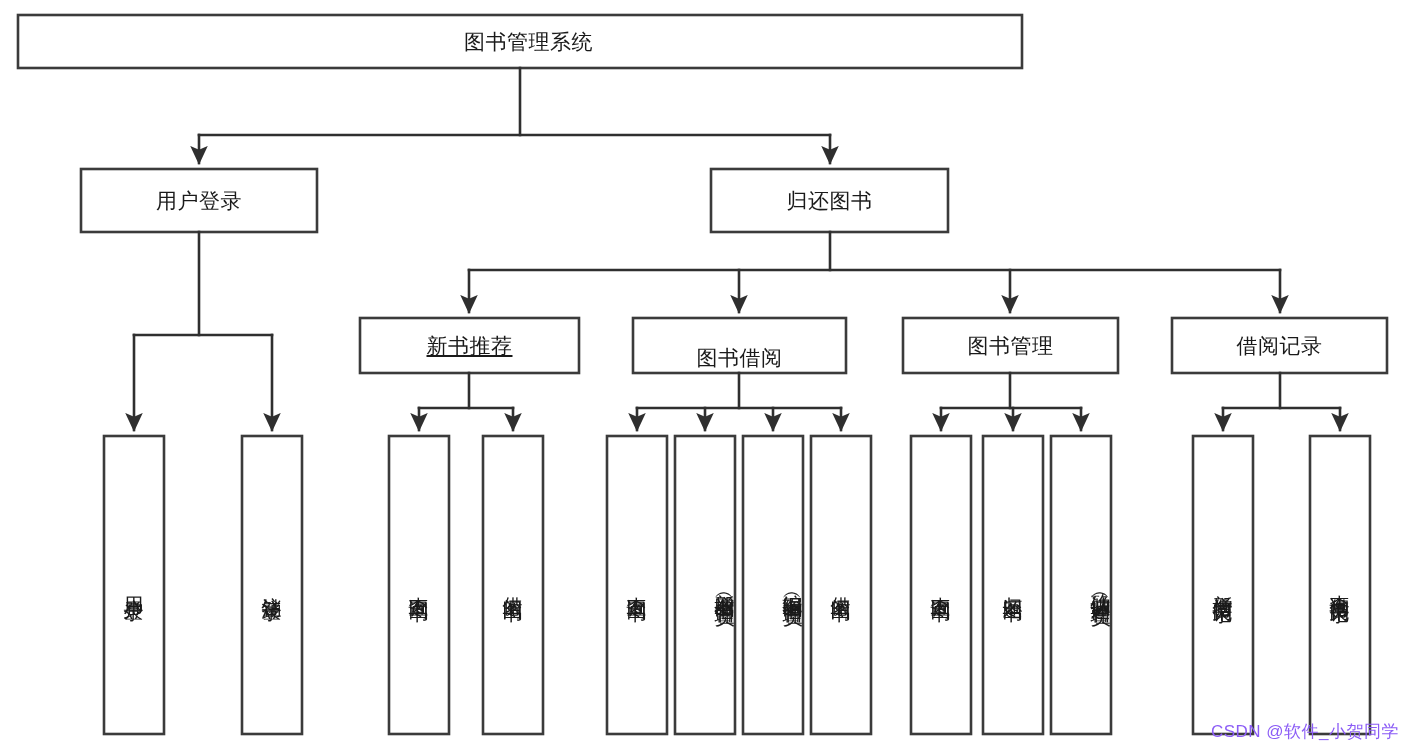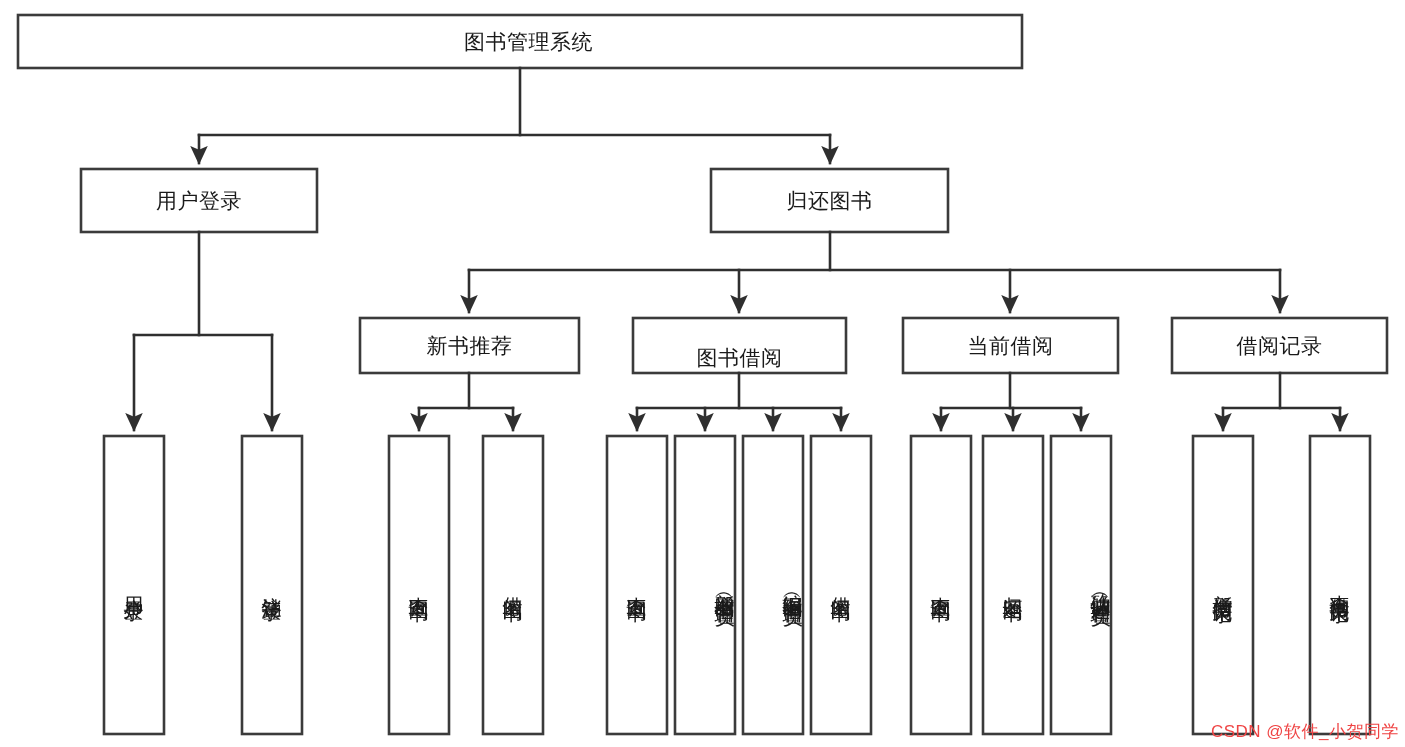--- a/index.html
+++ b/index.html
@@ -26,21 +26,21 @@
     font-size:20px;
     letter-spacing:2px;
     line-height:1;
     align-items:flex-start;
     justify-content:center;
     padding-top:4px;
   }
   .node-label.vert.centered{align-items:center;padding-top:0;}
   #watermark{
     position:absolute;right:6px;bottom:4px;
-    font-size:17px;color:#ef4444;
+    font-size:17px;color:#8b5cf6;
     font-family:"Liberation Sans","DejaVu Sans",sans-serif;
     white-space:nowrap;letter-spacing:0.5px;
   }
 </style>
 </head>
 <body>
 
 <div id="diagram-root">
 
   <svg id="flow" viewBox="0 0 1405 747">
@@ -117,23 +117,23 @@
     <path class="conn" d="M 1223 408 L 1340 408"></path>
     <path class="conn" marker-end="url(#arrow)" d="M 1223 408 L 1223 430"></path>
     <path class="conn" marker-end="url(#arrow)" d="M 1340 408 L 1340 430"></path>
   </svg>
 
   <div class="node-label horiz" style="left:18px;top:15px;width:1004px;height:53px;padding-left:17px;">图书管理系统</div>
 
   <div class="node-label horiz" style="left:81px;top:169px;width:236px;height:63px;">用户登录</div>
   <div class="node-label horiz" style="left:711px;top:169px;width:237px;height:63px;">归还图书</div>
 
-  <div class="node-label horiz" style="left:360px;top:318px;width:219px;height:55px;">新书推荐</div>
+  <div class="node-label horiz" style="left:360px;top:318px;width:219px;height:55px;text-decoration:underline;">新书推荐</div>
   <div class="node-label horiz" style="left:633px;top:318px;width:213px;height:55px;margin-top:12px;">图书借阅</div>
-  <div class="node-label horiz" style="left:903px;top:318px;width:215px;height:55px;">当前借阅</div>
+  <div class="node-label horiz" style="left:903px;top:318px;width:215px;height:55px;">图书管理</div>
   <div class="node-label horiz" style="left:1172px;top:318px;width:215px;height:55px;border-radius:21px;">借阅记录</div>
 
   <div class="node-label vert centered" style="left:104px;top:436px;width:60px;height:298px;">用户登录</div>
   <div class="node-label vert centered" style="left:242px;top:436px;width:60px;height:298px;">注销登录</div>
 
   <div class="node-label vert centered" style="left:389px;top:436px;width:60px;height:298px;">查询图书</div>
   <div class="node-label vert centered" style="left:483px;top:436px;width:60px;height:298px;">借阅图书</div>
 
   <div class="node-label vert centered" style="left:607px;top:436px;width:60px;height:298px;">查询图书</div>
   <div class="node-label vert" style="left:675px;top:436px;width:60px;height:298px;">新增图书（管理员）</div>

